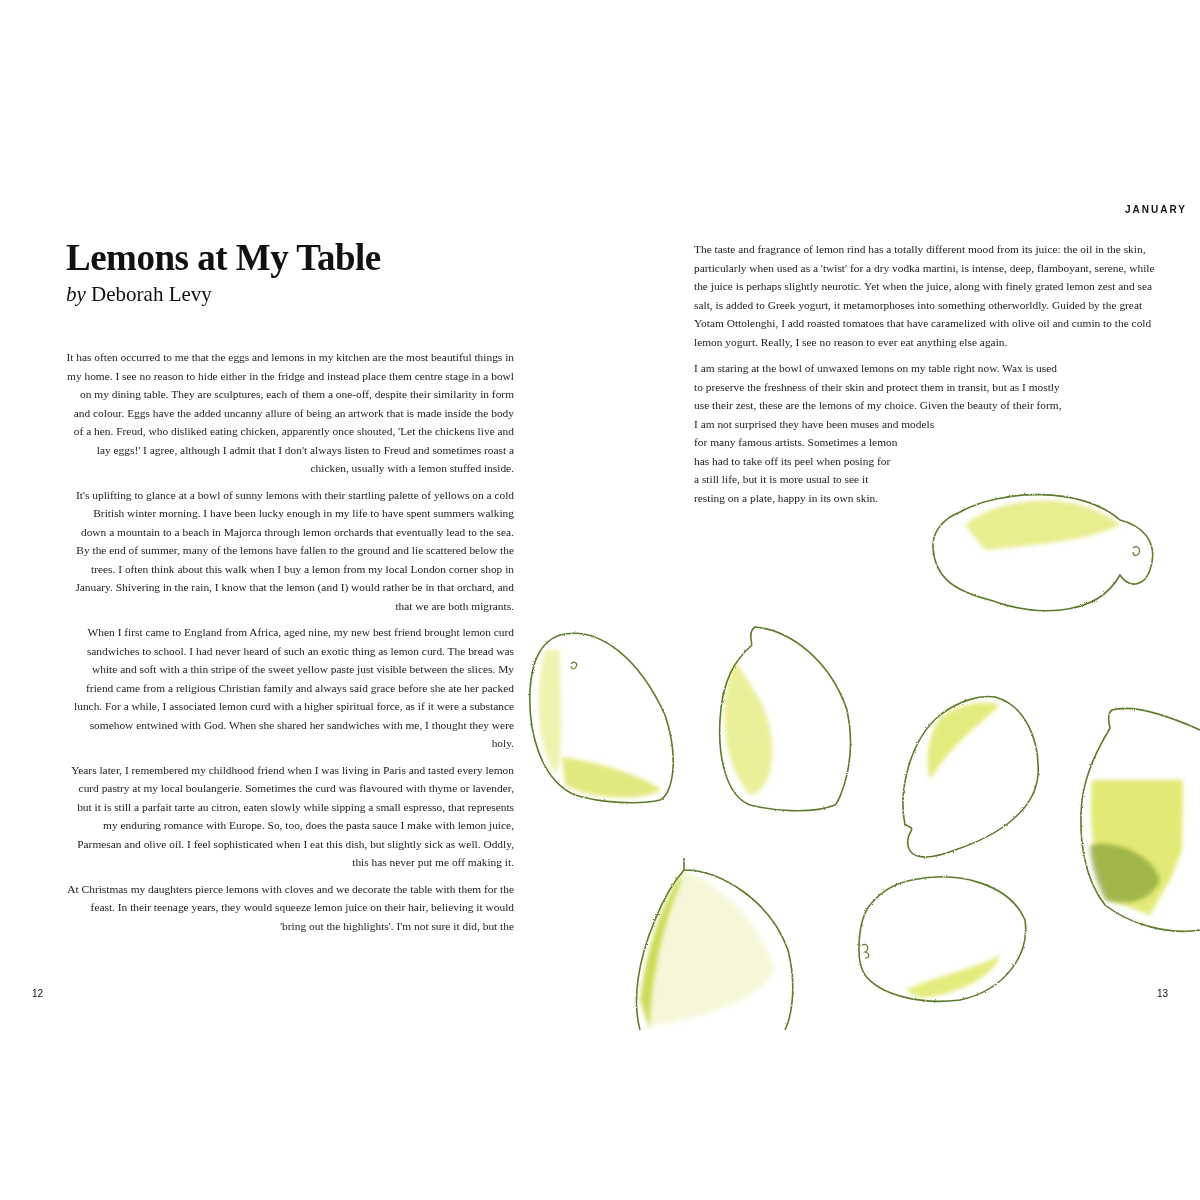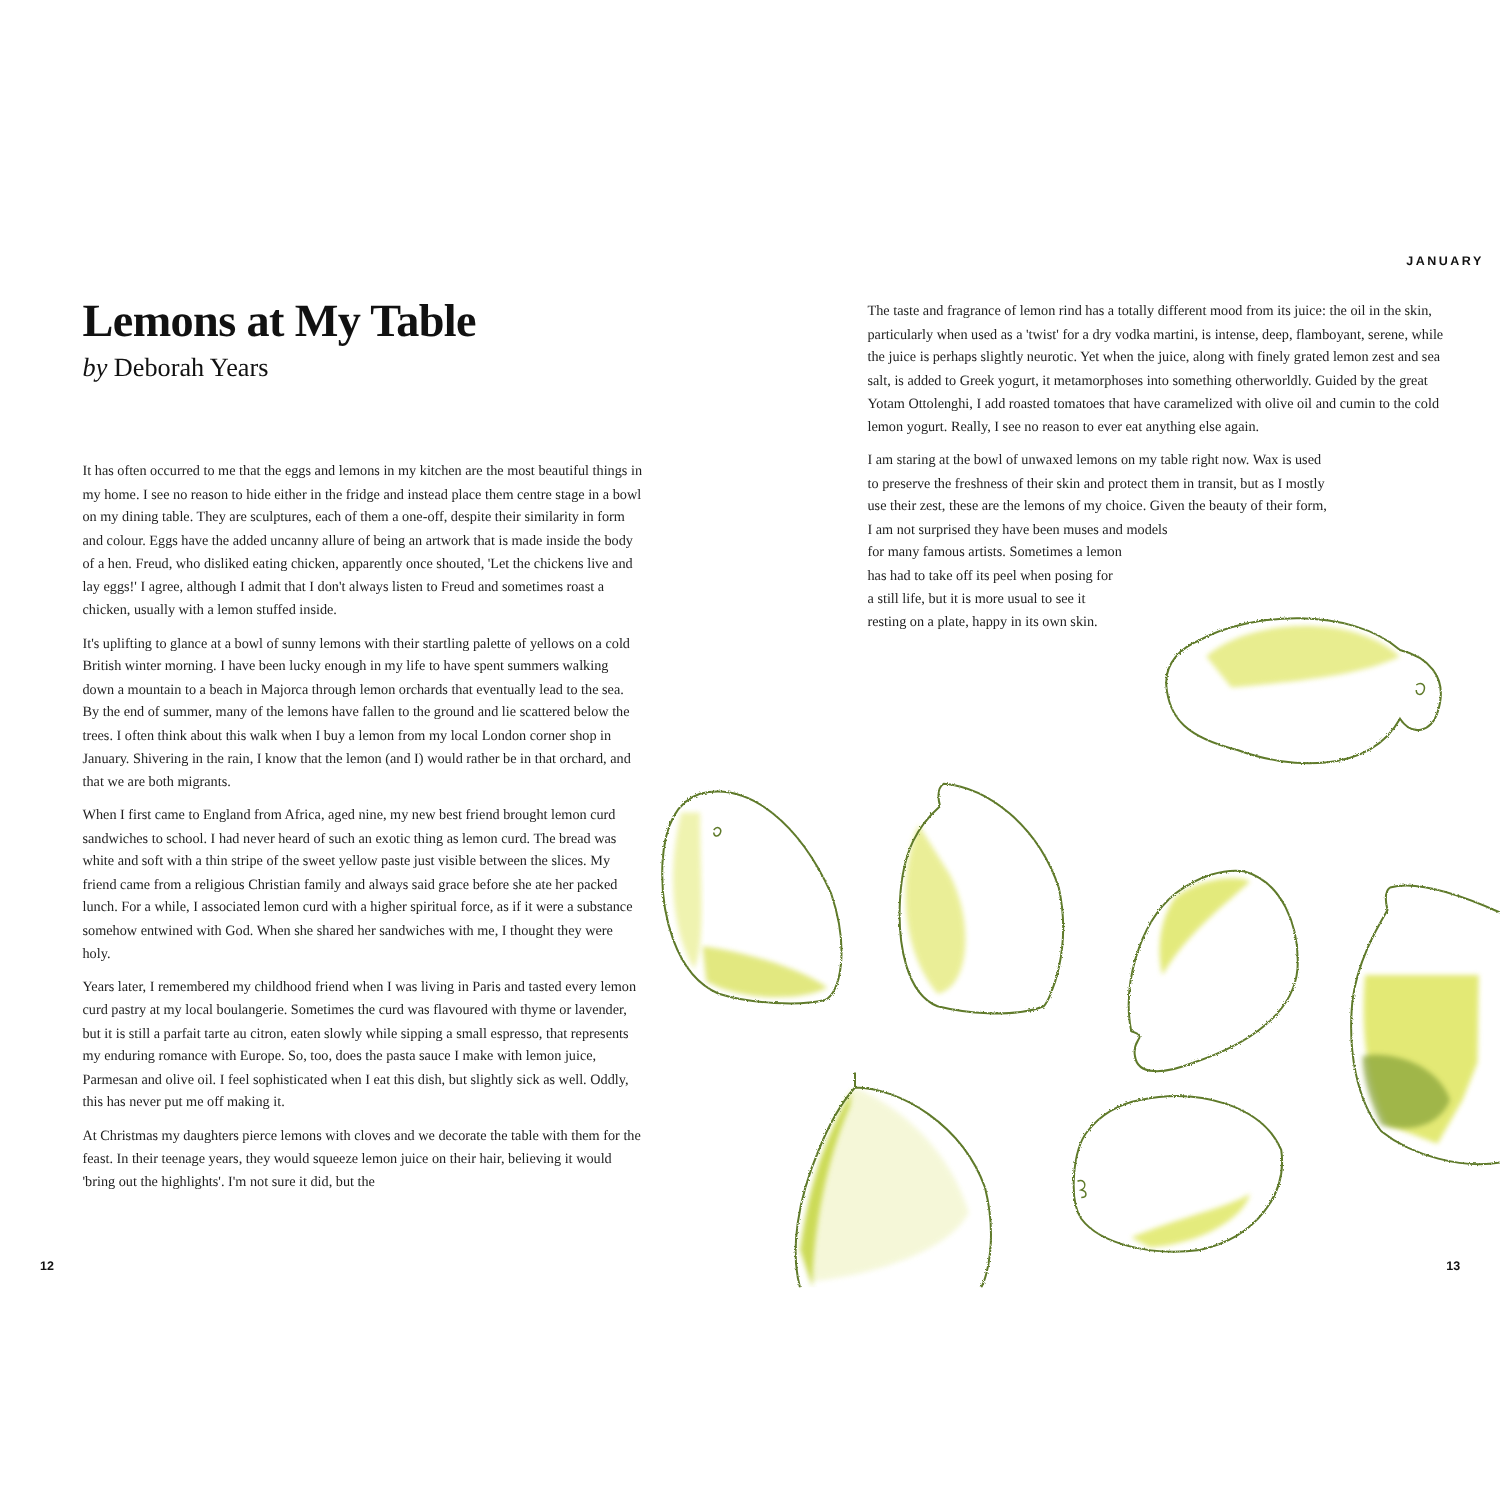--- a/index.html
+++ b/index.html
@@ -7,40 +7,40 @@
          font-family: "Liberation Serif", "DejaVu Serif", serif; color:#1a1a1a; }
   .spread { position:absolute; left:0; top:0; width:1200px; height:1200px; }
   .running-head { position:absolute; right:13px; top:204px; font-family:"Liberation Sans", sans-serif;
                   font-weight:bold; font-size:10px; letter-spacing:2px; color:#111; }
   .title { position:absolute; left:66px; top:236px; font-size:37px; font-weight:bold;
            letter-spacing:-0.5px; margin:0; color:#111; }
   .byline { position:absolute; left:66px; top:282px; font-size:21px; color:#111; }
   .byline i { font-style:italic; }
   .col { position:absolute; font-size:11.4px; line-height:18.5px; text-align:left; color:#222; }
   .col p { margin:0 0 8px 0; }
-  .col-left { left:66px; top:368px; width:448px; }
+  .col-left { left:66px; top:348px; width:448px;text-align:right; }
   .col-right { left:694px; top:240px; width:470px; }
   .narrow { display:block; }
-  .folio { position:absolute; font-family:"Liberation Sans", sans-serif; font-weight:bold;
-           font-size:10px; color:#111;margin-top:20px; }
+  .folio { position:absolute; font-family:"Liberation Sans", sans-serif; font-weight:normal;
+           font-size:10px; color:#111; }
   .folio-left { left:32px; top:988px; }
   .folio-right { left:1157px; top:988px; }
   .lemons { position:absolute; left:520px; top:470px; width:680px; height:560px; }
 </style>
 </head>
 <body>
 
 <div class="spread">
 
   <div class="running-head">JANUARY</div>
 
   <h1 class="title">Lemons at My Table</h1>
   <div class="byline">
     <i>by</i>
-    <span>Deborah Years</span>
+    <span>Deborah Levy</span>
   </div>
 
   <div class="col col-left">
     <p>It has often occurred to me that the eggs and lemons in my kitchen are the most beautiful things in my home. I see no reason to hide either in the fridge and instead place them centre stage in a bowl on my dining table. They are sculptures, each of them a one-off, despite their similarity in form and colour. Eggs have the added uncanny allure of being an artwork that is made inside the body of a hen. Freud, who disliked eating chicken, apparently once shouted, 'Let the chickens live and lay eggs!' I agree, although I admit that I don't always listen to Freud and sometimes roast a chicken, usually with a lemon stuffed inside.</p>
     <p>It's uplifting to glance at a bowl of sunny lemons with their startling palette of yellows on a cold British winter morning. I have been lucky enough in my life to have spent summers walking down a mountain to a beach in Majorca through lemon orchards that eventually lead to the sea. By the end of summer, many of the lemons have fallen to the ground and lie scattered below the trees. I often think about this walk when I buy a lemon from my local London corner shop in January. Shivering in the rain, I know that the lemon (and I) would rather be in that orchard, and that we are both migrants.</p>
     <p>When I first came to England from Africa, aged nine, my new best friend brought lemon curd sandwiches to school. I had never heard of such an exotic thing as lemon curd. The bread was white and soft with a thin stripe of the sweet yellow paste just visible between the slices. My friend came from a religious Christian family and always said grace before she ate her packed lunch. For a while, I associated lemon curd with a higher spiritual force, as if it were a substance somehow entwined with God. When she shared her sandwiches with me, I thought they were holy.</p>
     <p>Years later, I remembered my childhood friend when I was living in Paris and tasted every lemon curd pastry at my local boulangerie. Sometimes the curd was flavoured with thyme or lavender, but it is still a parfait tarte au citron, eaten slowly while sipping a small espresso, that represents my enduring romance with Europe. So, too, does the pasta sauce I make with lemon juice, Parmesan and olive oil. I feel sophisticated when I eat this dish, but slightly sick as well. Oddly, this has never put me off making it.</p>
     <p>At Christmas my daughters pierce lemons with cloves and we decorate the table with them for the feast. In their teenage years, they would squeeze lemon juice on their hair, believing it would 'bring out the highlights'. I'm not sure it did, but the</p>
   </div>
 

